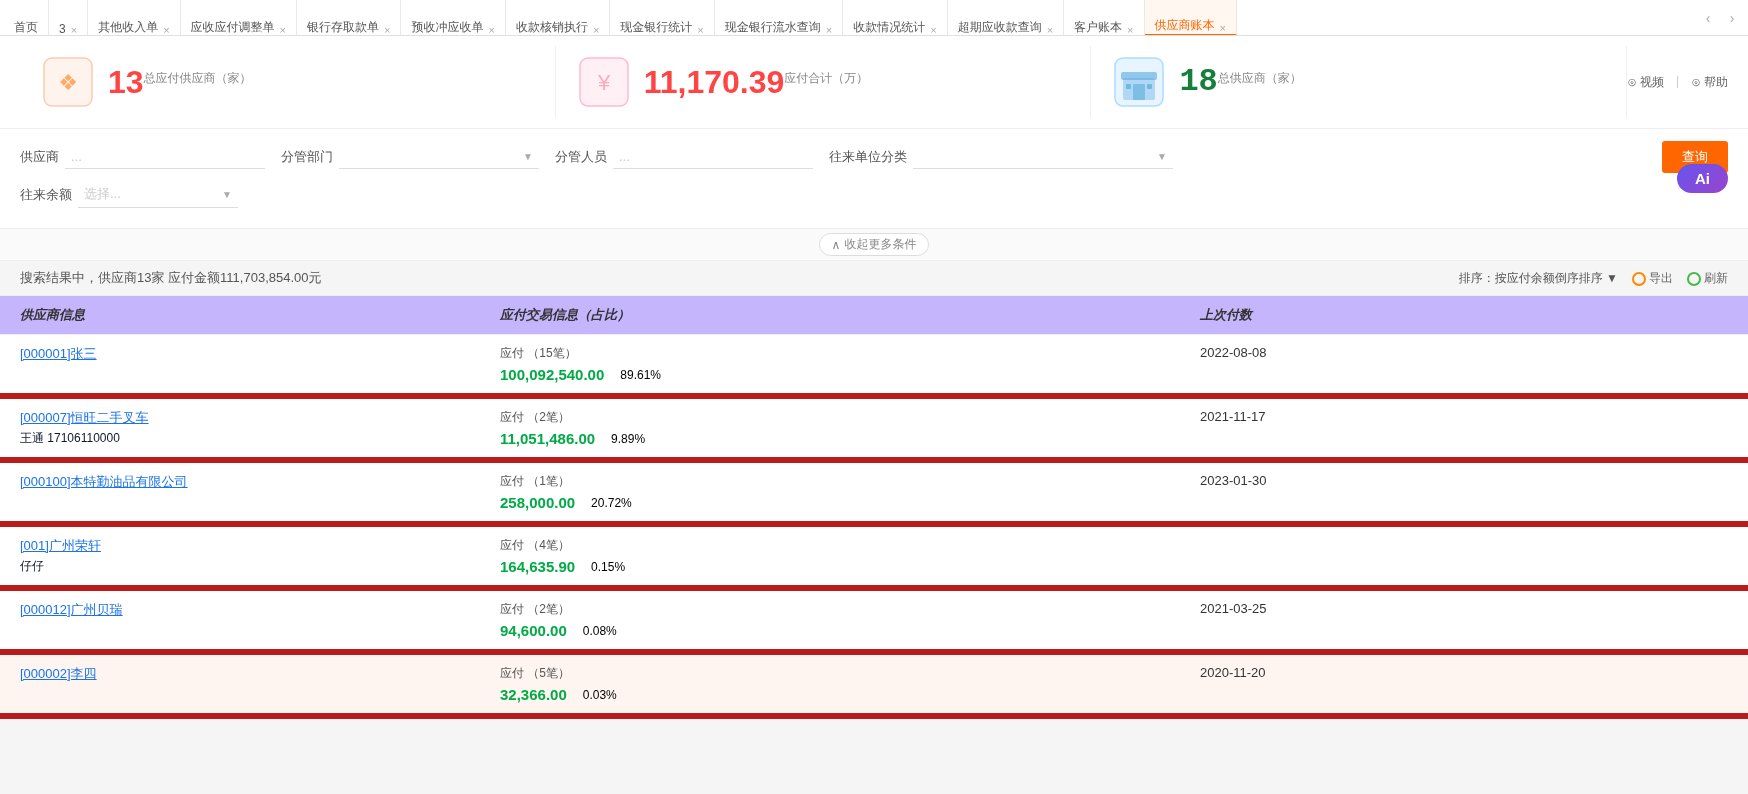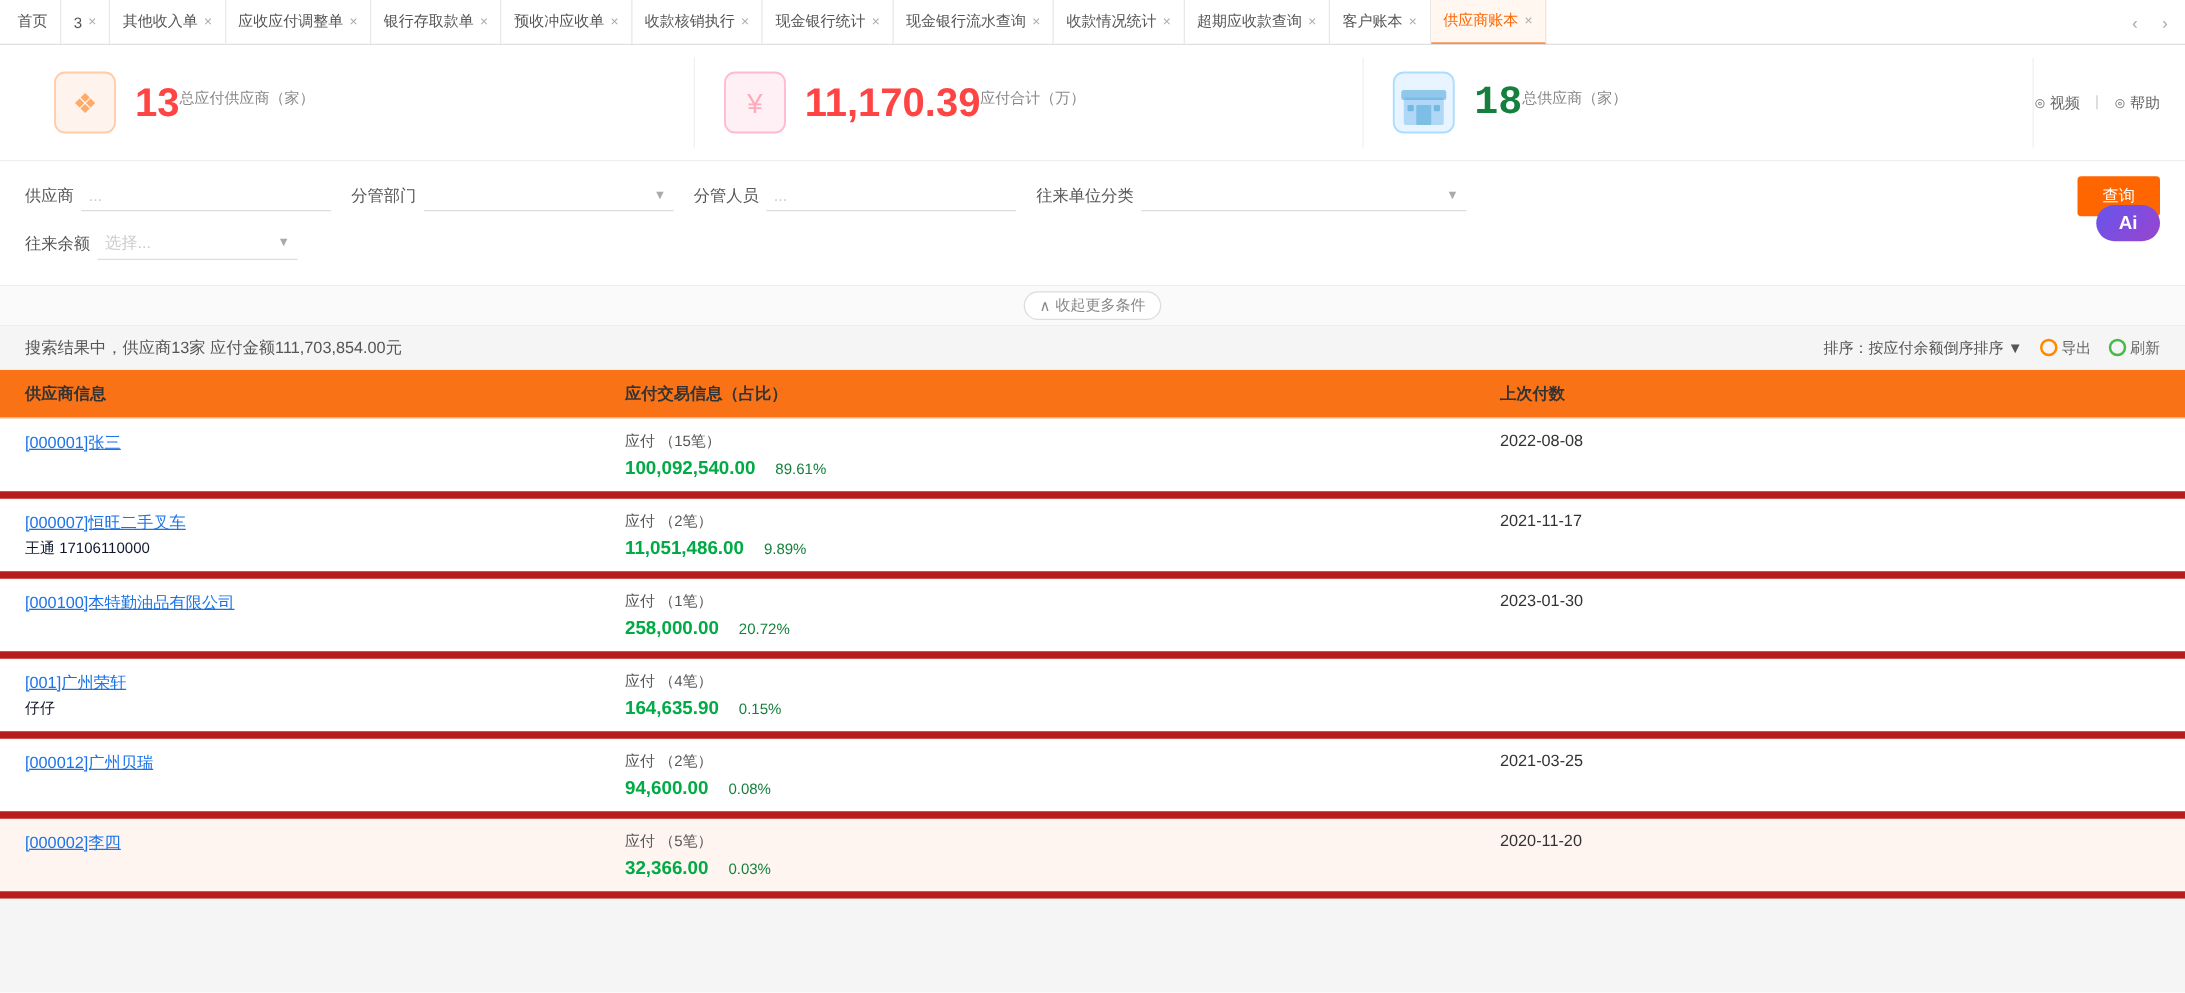--- a/index.html
+++ b/index.html
@@ -4,21 +4,21 @@
   <style>
     * { box-sizing: border-box; margin: 0; padding: 0; }
     body { font-family: 'Microsoft YaHei', Arial, sans-serif; font-size: 13px; background: #f5f5f5; color: #333; width: 1748px; }
 
     
     .top-nav {
       display: flex; align-items: center; background: #fff; border-bottom: 1px solid #e0e0e0;
       height: 36px; padding: 0 4px; overflow: hidden;
     }
     .nav-tab {
-      display: inline-flex; align-items: center; padding: 16px 10px; height: 36px;
+      display: inline-flex; align-items: flex-end; padding: 0 10px; height: 36px;
       font-size: 12px; white-space: nowrap; cursor: pointer; border-right: 1px solid #e8e8e8;
       color: #555;
     }
     .nav-tab.active { color: #ff6600; border-bottom: 2px solid #ff6600; background: #fff7f0; }
     .nav-tab .close-x { margin-left: 5px; color: #aaa; font-size: 11px; cursor: pointer; }
     .nav-arrows { margin-left: auto; display: flex; }
     .nav-arrow { width: 24px; height: 36px; display: flex; align-items: center; justify-content: center; cursor: pointer; color: #aaa; font-size: 14px; }
 
     
     .summary-bar {
@@ -65,43 +65,43 @@
       background: #fafafa; border-bottom: 1px solid #eee;
     }
     .collapse-btn {
       display: flex; align-items: center; gap: 4px; font-size: 12px; color: #888;
       cursor: pointer; border: 1px solid #ddd; border-radius: 12px; padding: 2px 12px;
       background: #fff;
     }
 
     
     .result-bar {
-      display: flex; align-items: center; background: #f5f5f5; padding: 8px 20px;
+      display: flex; align-items: flex-end; background: #f5f5f5; padding: 8px 20px;
       font-size: 13px; color: #555; border-bottom: 1px solid #eee;
     }
     .result-bar .right-actions { margin-left: auto; display: flex; align-items: center; gap: 14px; font-size: 12px; color: #666; }
     .result-bar .right-actions .sort-btn { cursor: pointer; color: #555; }
     .result-bar .right-actions .action-btn { cursor: pointer; display: flex; align-items: center; gap: 3px; }
     .result-bar .right-actions .action-btn .icon-circle { width: 14px; height: 14px; border-radius: 50%; border: 2px solid #ff8800; display: inline-block; }
 
     
     .data-table { width: 100%; background: #fff; border-collapse: collapse; }
     .data-table th {
       text-align: left; padding: 10px 20px; font-size: 13px; font-weight: 600;
-      color: #333; border-bottom: 1px solid #eee; background: #f97316;
+      color: #333; border-bottom: 1px solid #eee; background: #c4b5fd; font-style: italic;
     }
     .data-table td {
       padding: 10px 20px; font-size: 13px; color: #333; vertical-align: top;
       border-bottom: 6px solid #b91c1c;
     }
     .supplier-link { color: #1a73e8; text-decoration: underline; cursor: pointer; }
     .supplier-sub { font-size: 12px; color: #0f172a; margin-top: 3px; }
     .ap-count { font-size: 12px; color: #555; margin-bottom: 4px; }
     .ap-amount { font-size: 15px; font-weight: 600; color: #00aa44; }
-    .ap-pct { font-size: 12px; color: #15803d; margin-left: 16px; }
+    .ap-pct { font-size: 12px; color: #000000; margin-left: 16px; }
     .row-highlighted { background: #fff5f0; padding-left: 36px; }
 
     .table-wrap { position: relative; overflow-x: hidden; }
   </style>
 </head>
 <body>
 
 <div class="top-nav">
   <div class="nav-tab">
       <span>首页</span>

